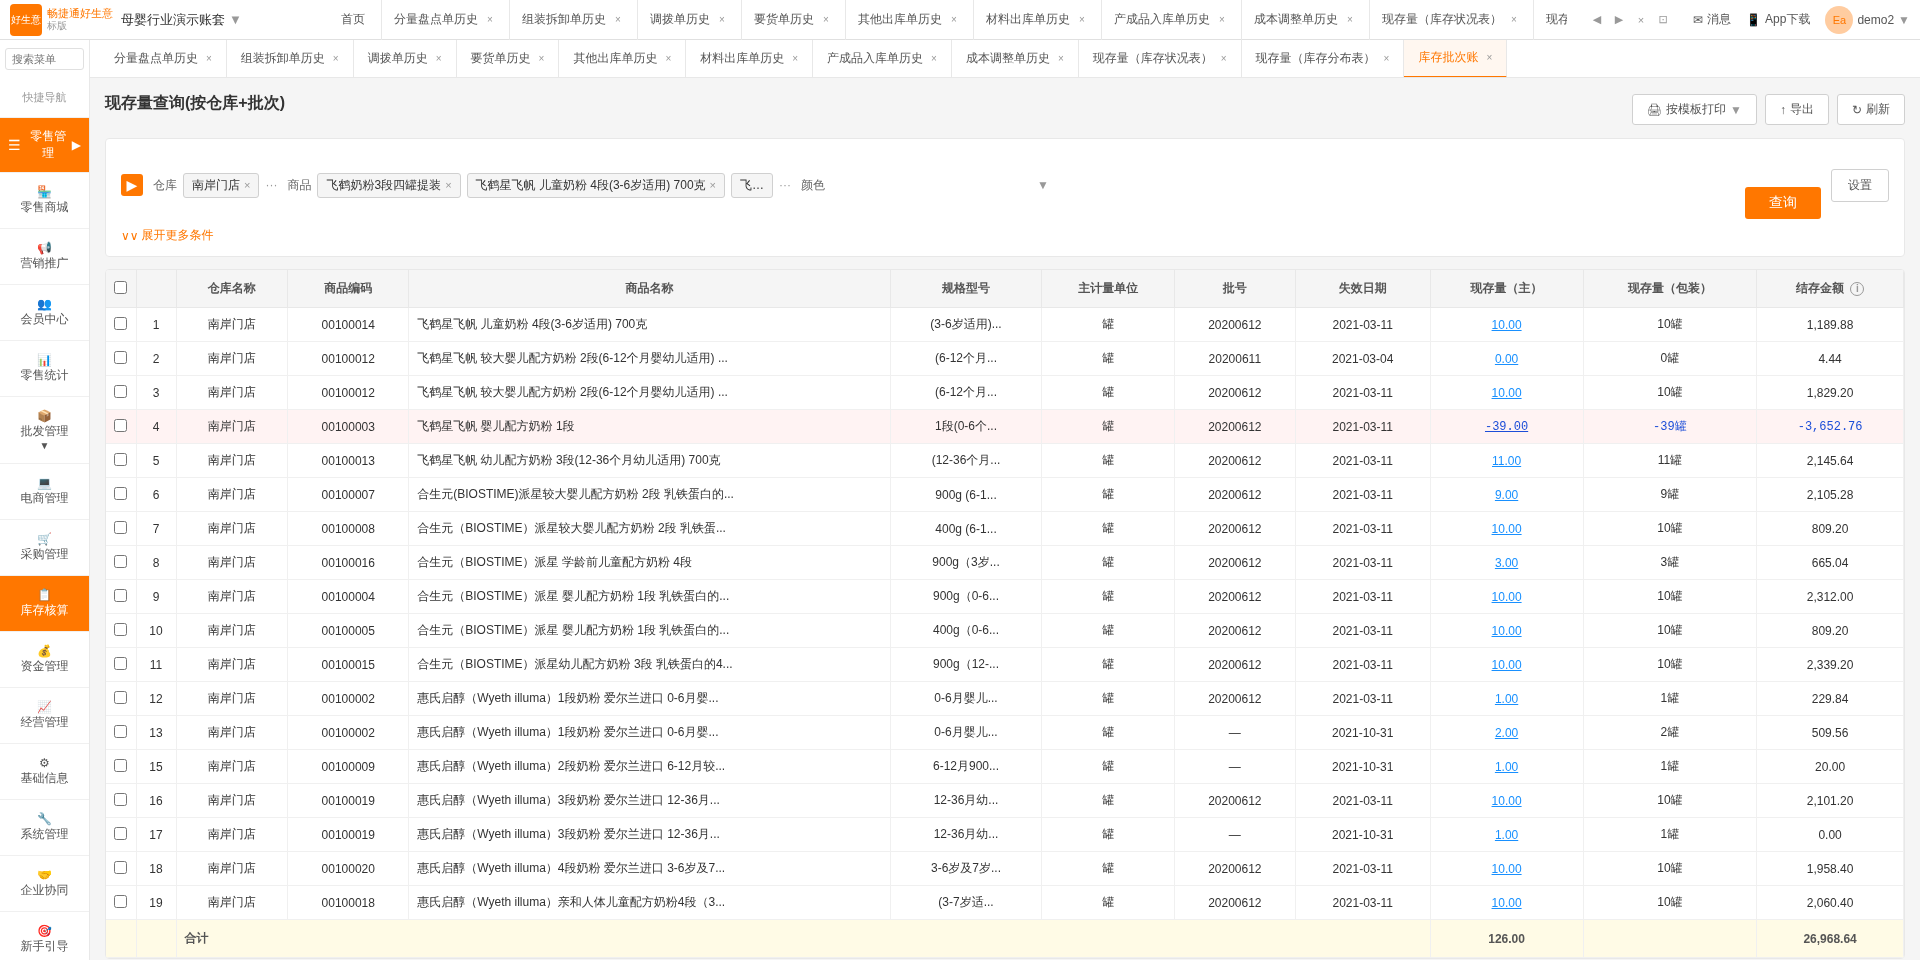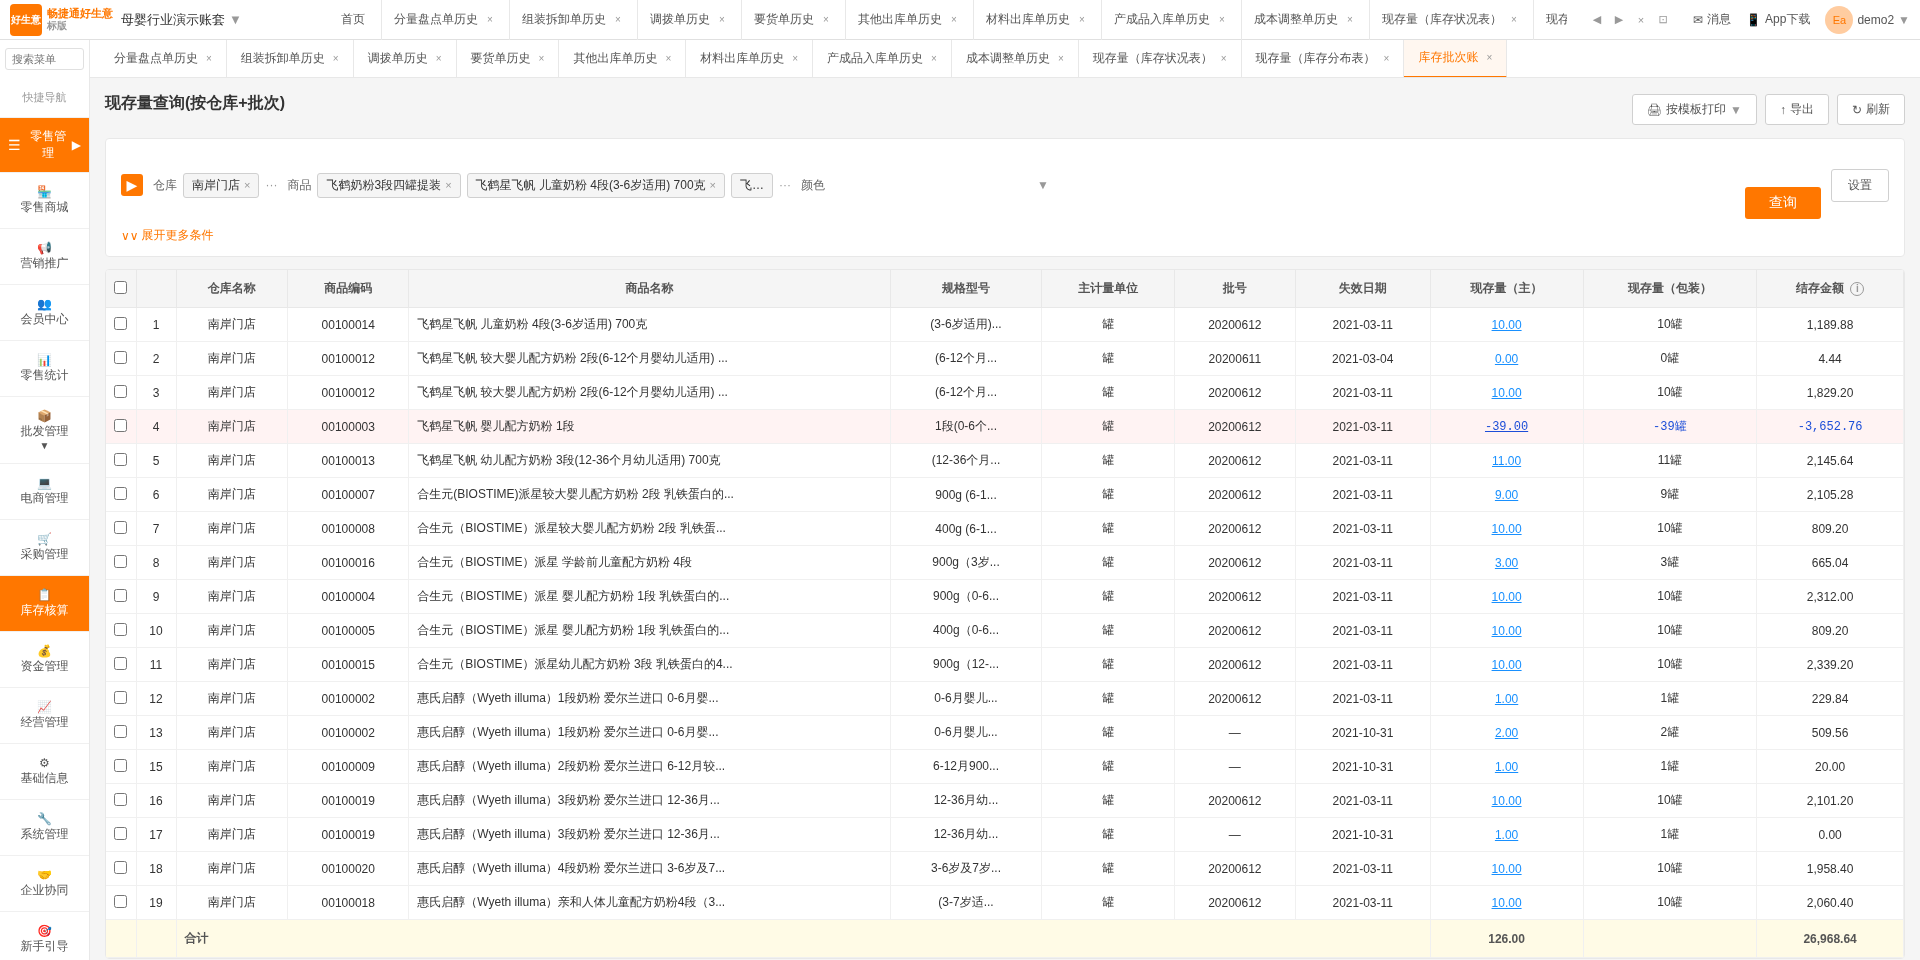--- a/index.html
+++ b/index.html
@@ -1,20 +1,20 @@
 <!DOCTYPE html>
 <html><head>
   <meta charset="utf-8">
   <style>
     * { margin: 0; padding: 0; box-sizing: border-box; }
     body { font-family: 'Microsoft YaHei', Arial, sans-serif; font-size: 12px; background: #f5f5f5; color: #333; width: 1920px; height: 960px; overflow: hidden; }
 
     
     .top-bar { height: 40px; background: #fff; display: flex; align-items: center; border-bottom: 1px solid #e0e0e0; padding: 0 10px; gap: 15px; }
-    .logo { display: flex; align-items: center; gap: 5px; color: #ff7700; font-weight: bold; font-size: 13px; min-width: 80px; }
+    .logo { display: flex; align-items: center; gap: 5px; color: #ff7700; font-weight: normal; font-size: 13px; min-width: 80px; }
     .logo-icon { width: 32px; height: 32px; background: #ff7700; border-radius: 4px; display: flex; align-items: center; justify-content: center; color: white; font-size: 10px; }
     .top-tab { height: 40px; padding: 0 12px; display: flex; align-items: center; gap: 5px; font-size: 12px; color: #555; border-right: 1px solid #e8e8e8; white-space: nowrap; cursor: pointer; position: relative; }
     .top-tab .close-btn { width: 14px; height: 14px; border-radius: 50%; display: flex; align-items: center; justify-content: center; font-size: 10px; color: #999; cursor: pointer; }
     .top-nav-arrows { display: flex; align-items: center; gap: 2px; padding: 0 5px; }
     .nav-arrow { width: 20px; height: 20px; display: flex; align-items: center; justify-content: center; cursor: pointer; color: #999; font-size: 11px; }
     .top-right { display: flex; align-items: center; gap: 15px; margin-left: auto; min-width: 200px; }
     .top-right-item { display: flex; align-items: center; gap: 4px; color: #555; font-size: 12px; cursor: pointer; }
     .avatar { width: 28px; height: 28px; border-radius: 50%; background: #ffcca0; display: flex; align-items: center; justify-content: center; font-size: 11px; color: #ff7700; }
 
     

